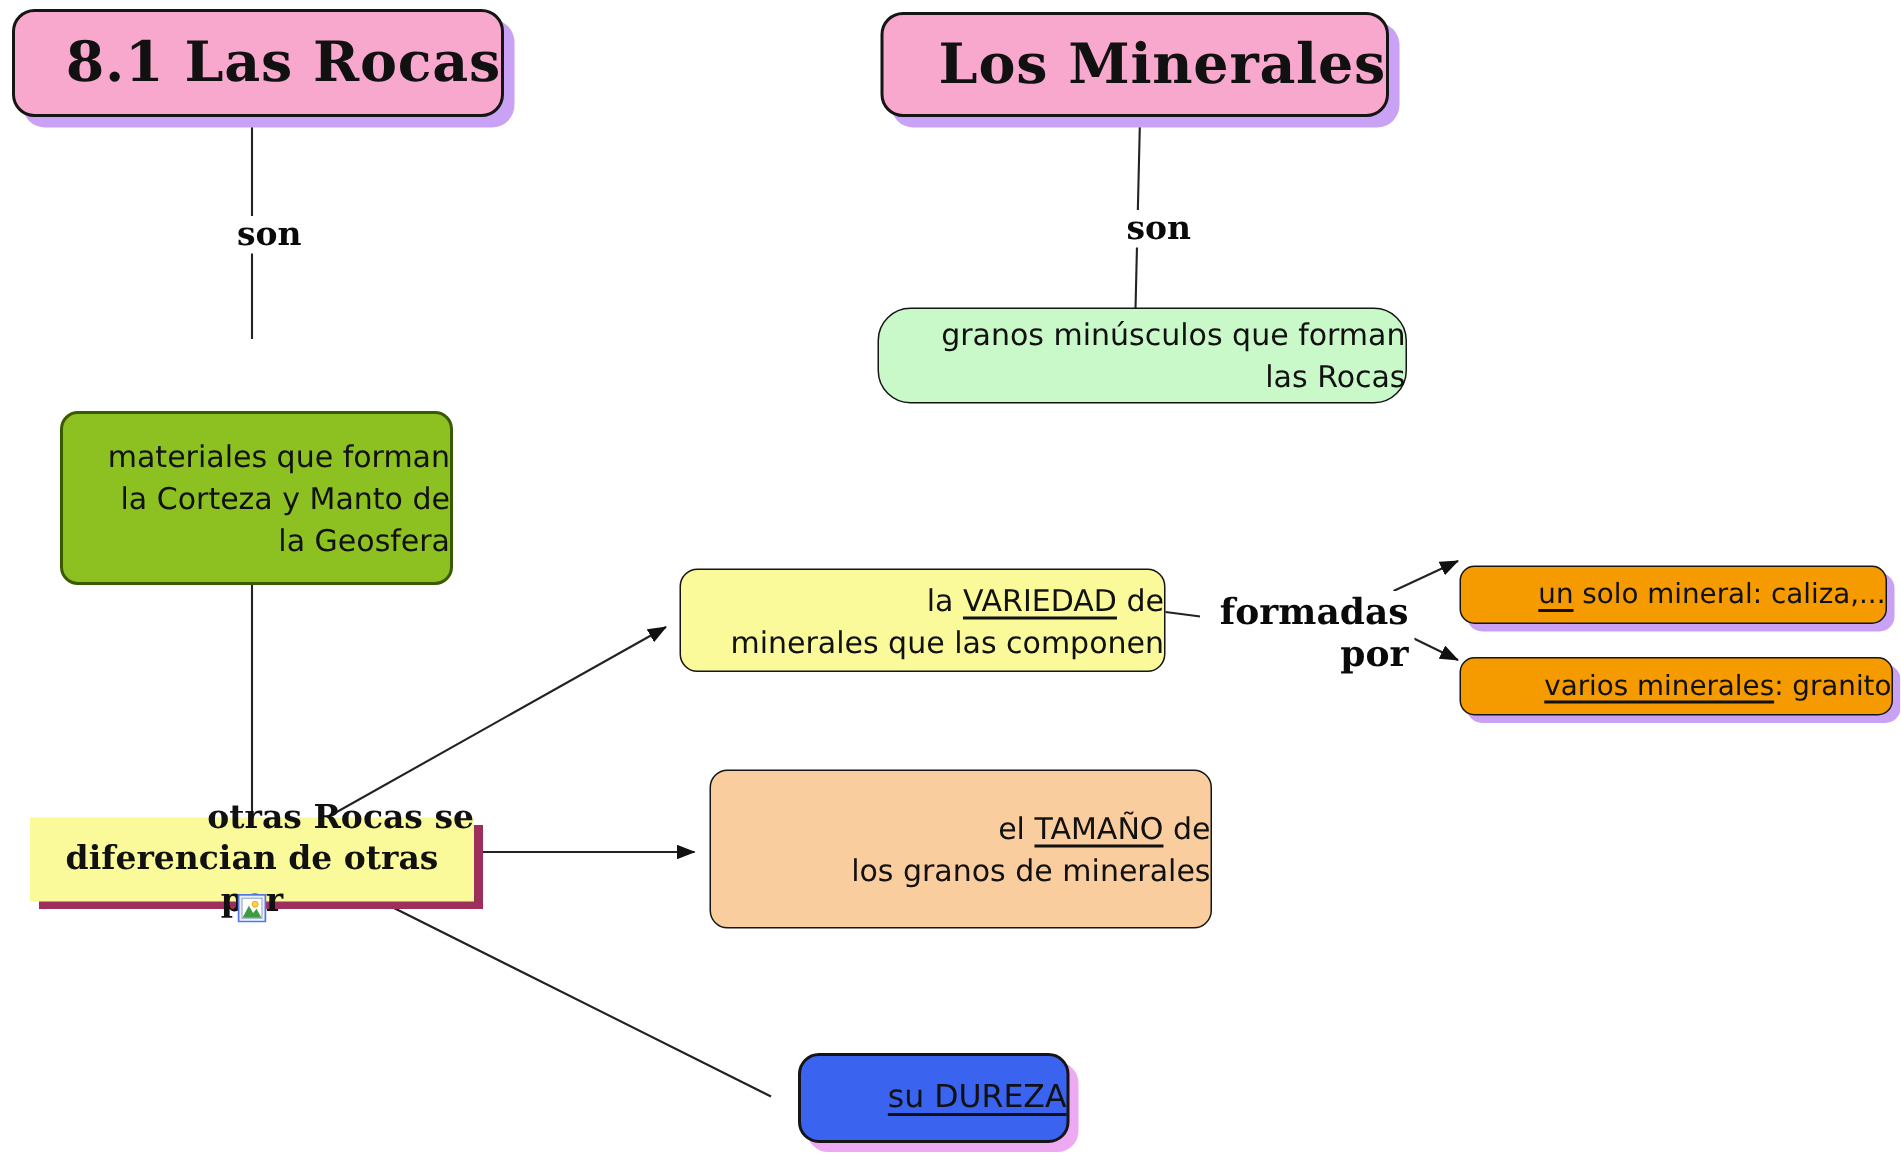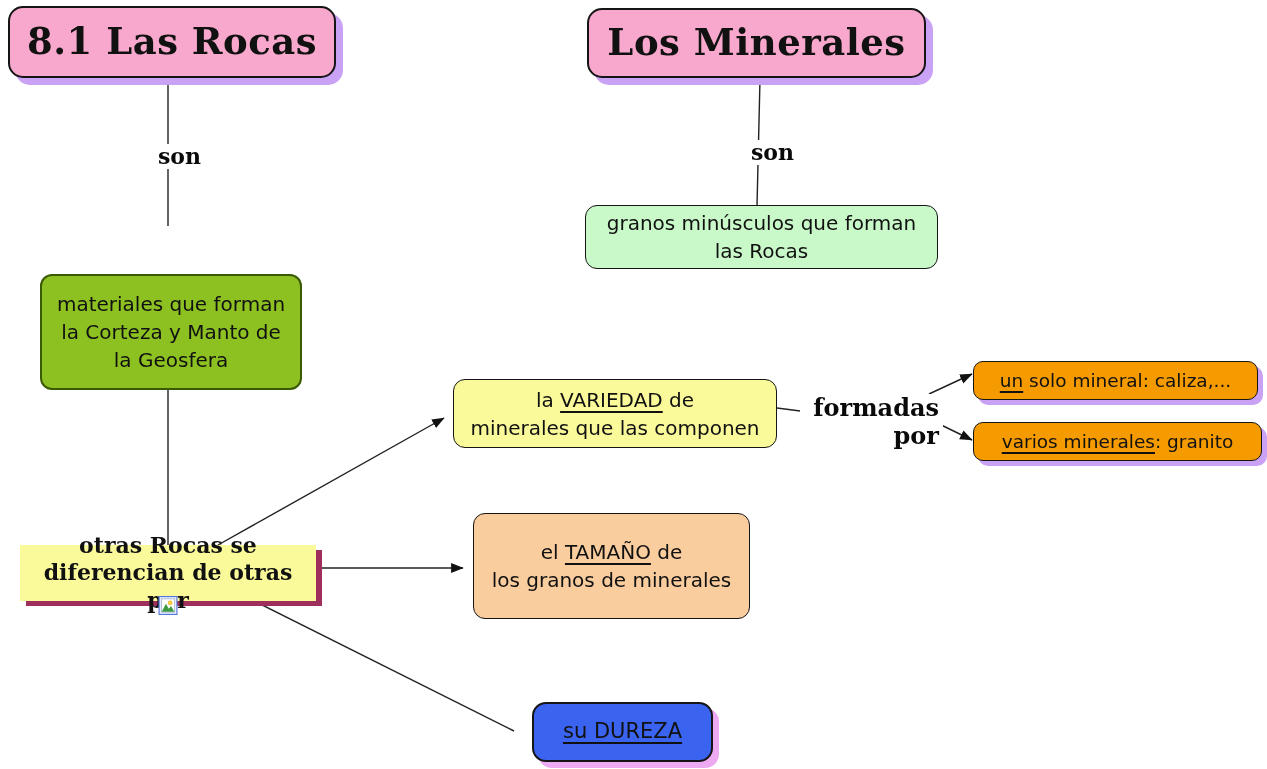--- a/index.html
+++ b/index.html
@@ -3,36 +3,36 @@
 <meta charset="utf-8">
 <style>
   html,body{margin:0;padding:0;background:#fff;}
   .canvas{
     position:relative;width:1267px;height:769px;background:var(--bg,#fff);
     font-family:"DejaVu Sans",sans-serif;color:#111;overflow:hidden;
   }
   svg.connectors{position:absolute;left:0;top:0;z-index:1;}
   .node{
     position:absolute;z-index:2;display:flex;flex-direction:column;
-    align-items:center;justify-content:center;text-align:center;
+    align-items:flex-end;justify-content:center;text-align:center;
     border:1.6px solid #151515;border-radius:12px;line-height:1.4;
     font-size:20px;box-sizing:border-box;
   }
   .title-node{
     font-family:"DejaVu Serif",serif;font-weight:700;font-size:37px;
     letter-spacing:.5px;background:var(--pink);border-width:2px;border-radius:15px;
     box-shadow:7px 7px 0 var(--purpleShadow);
   }
   .green-node{background:var(--green);border-color:var(--greenBorder);border-width:2px;}
-  .mint-node{background:var(--mint);}
+  .mint-node{background:var(--mint);border-radius:22px;}
   .yellow-node{background:var(--yellow);}
   .peach-node{background:var(--peach);}
   .orange-node{
     background:var(--orange);border-radius:10px;white-space:nowrap;
-    font-size:18.5px;box-shadow:5px 5px 0 var(--purpleShadow);
+    font-size:18.5px;box-shadow:5px 5px 0 var(--purpleShadow);margin-top:16px;
   }
   .blue-node{
     background:var(--blue);border-width:2px;border-radius:14px;font-size:21px;
     box-shadow:6px 6px 0 var(--pinkShadow);
   }
   .plain-yellow{
     background:var(--yellow);border:none;border-radius:0;
     font-family:"DejaVu Serif",serif;font-weight:700;font-size:22px;line-height:1.25;
     box-shadow:6px 5px 0 var(--maroonShadow);
   }
@@ -100,21 +100,21 @@
     <div>las Rocas</div>
   </div>
 
   <div class="node yellow-node" style="left:453px;top:379px;width:324px;height:69px;">
     <div>
       <span>la </span><span class="u">VARIEDAD</span><span> de</span>
     </div>
     <div>minerales que las componen</div>
   </div>
 
-  <div class="node peach-node" style="left:473px;top:513px;width:277px;height:106px;">
+  <div class="node peach-node" style="left:473px;top:513px;width:335px;height:106px;">
     <div>
       <span>el </span><span class="u">TAMAÑO</span><span> de</span>
     </div>
     <div>los granos de minerales</div>
   </div>
 
   <div class="node plain-yellow" style="left:20px;top:545px;width:296px;height:56px;">
     <div>otras Rocas se</div>
     <div>diferencian de otras por</div>
   </div>

